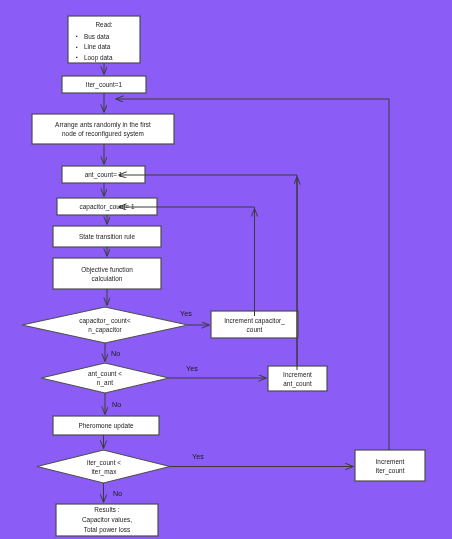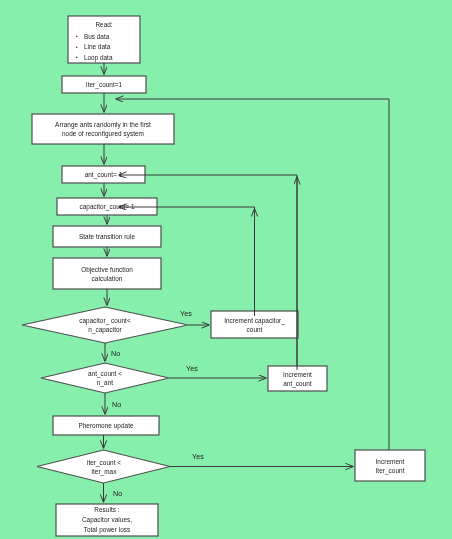--- a/index.html
+++ b/index.html
@@ -1,21 +1,21 @@
 <!DOCTYPE html>
 <html><head>
 <meta charset="utf-8">
 <style>
   html,body{margin:0;padding:0;background:#ffffff;}
   body{
     width:452px;height:539px;overflow:hidden;
     font-family:"Liberation Sans", sans-serif;
     -webkit-font-smoothing:antialiased;
   }
-  #stage{position:relative;width:452px;height:539px;background:#86efac;}
+  #stage{position:relative;width:452px;height:539px;background:#8b5cf6;}
   svg#flow{position:absolute;left:0;top:0;width:452px;height:539px;}
   .nodelabel{
     position:absolute;
     display:flex;align-items:center;justify-content:center;
     text-align:center;
     color:#1a1a1a;
     font-size:6.4px;
     line-height:9px;
     letter-spacing:.05px;
     pointer-events:none;

